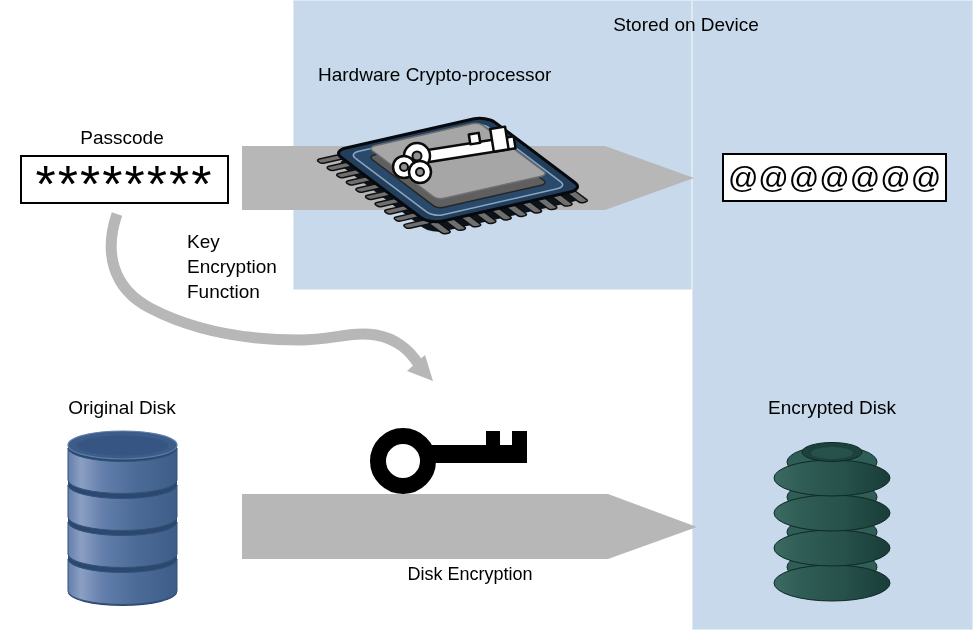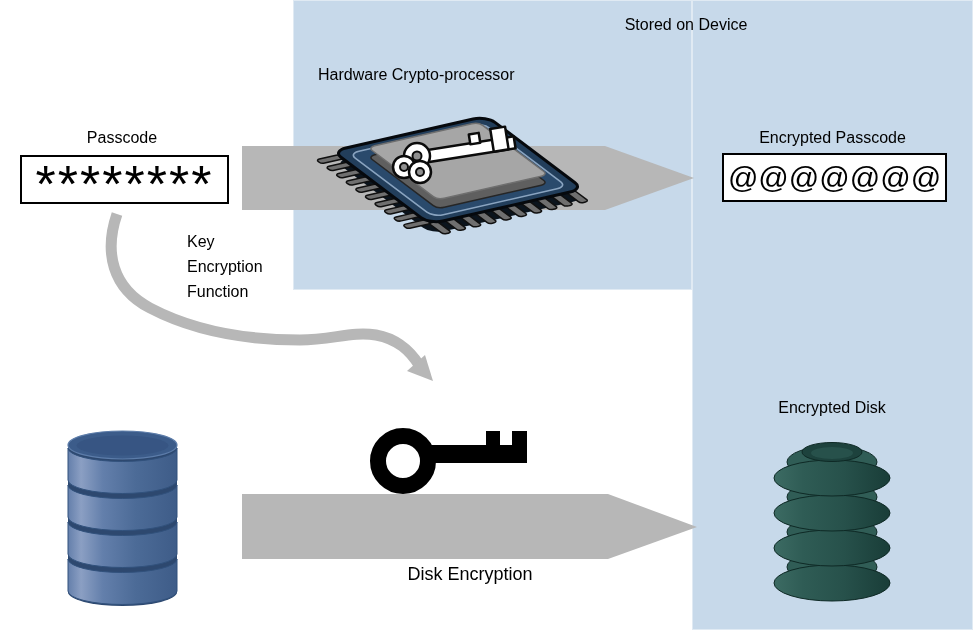--- a/index.html
+++ b/index.html
@@ -1,20 +1,20 @@
 <!DOCTYPE html>
 <html><head>
 <meta charset="utf-8">
 <style>
   html,body{margin:0;padding:0;background:#ffffff;}
   .canvas{position:relative;width:973px;height:630px;background:#ffffff;overflow:hidden;
           font-family:"Liberation Sans",sans-serif;color:#000;}
   .region{position:absolute;background:#c7d9ea;box-shadow:inset 0 0 0 1px rgba(255,255,255,0.45);z-index:0;}
   .diagram-svg{position:absolute;left:0;top:0;z-index:1;}
-  .lbl{position:absolute;font-size:16px;line-height:25px;white-space:nowrap;z-index:2;}
+  .lbl{position:absolute;font-size:19px;line-height:25px;white-space:nowrap;z-index:2;}
   .center{text-align:center;}
   .small{font-size:18px;line-height:22px;}
   .valbox{position:absolute;background:#ffffff;border:2px solid #000;z-index:2;
           display:flex;align-items:center;justify-content:center;overflow:hidden;}
   .stars{font-size:52px;letter-spacing:2px;transform:translateY(4px);white-space:nowrap;}
   .ats{font-size:30px;letter-spacing:0px;white-space:nowrap;}
   .kdf-line{display:block;margin-left:24px;}
 </style>
 </head>
 <body>
@@ -146,25 +146,25 @@
   <div class="valbox" style="left:20px;top:155px;width:205px;height:45px;">
     <span class="stars">********</span>
   </div>
 
   <div class="lbl" style="left:163px;top:229px;">
     <span class="kdf-line">Key</span>
     <span class="kdf-line">Encryption</span>
     <span class="kdf-line">Function</span>
   </div>
 
-  <div class="lbl center" style="left:722px;top:125px;width:221px;">Encrypted Passcode</div>
 
   <div class="valbox" style="left:722px;top:153px;width:221px;height:45px;">
     <span class="ats">@@@@@@@</span>
   </div>
 
+  <div class="lbl center" style="left:22px;top:395px;width:200px;">Original Disk</div>
 
 
   <div class="lbl center small" style="left:320px;top:515px;width:300px;margin-top:48px;">Disk Encryption</div>
 
   <div class="lbl center" style="left:732px;top:395px;width:200px;">Encrypted Disk</div>
 
 </div>
 
 </body></html>

